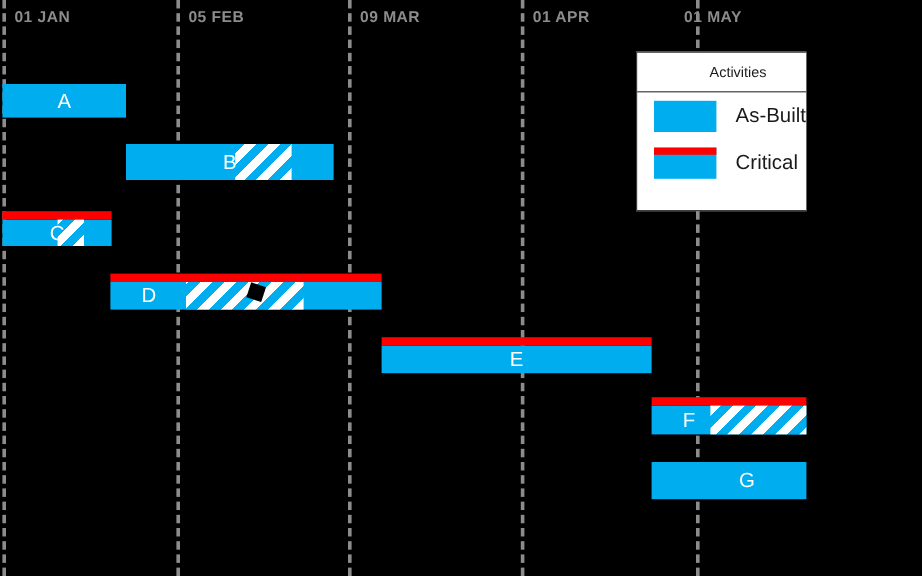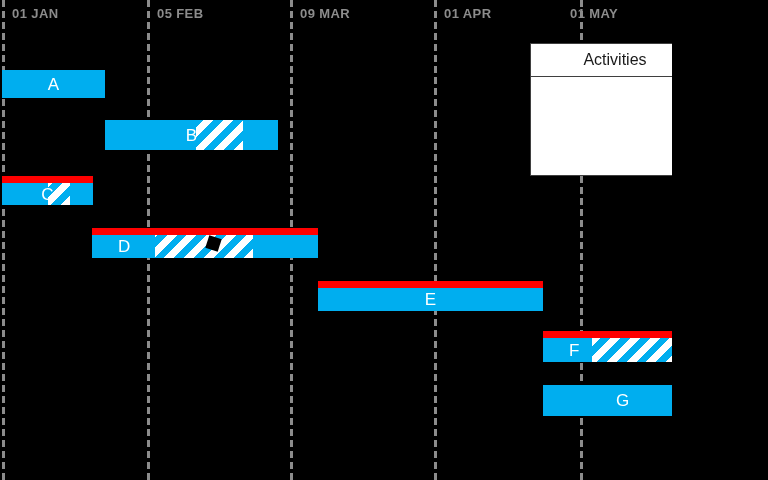--- a/index.html
+++ b/index.html
@@ -103,21 +103,21 @@
     position: absolute;
     background: #ffffff;
     border: 1px solid #3f3f3f;
     box-sizing: border-box;
   }
   #legend-title {
     height: 33px;
     display: flex;
     align-items: center;
     justify-content: center;
-    font-size: 16px;
+    font-size: 12px;
     color: #1a1a1a;
     border-bottom: 1px solid #3f3f3f;
     box-sizing: border-box;
   }
   .legend-row {
     display: flex;
     align-items: center;
     height: 39px;
     padding-left: 14px;
   }
@@ -203,16 +203,24 @@
       </div>
     </div>
 
   <div id="milestones-layer">
       <div class="milestone-diamond" style="left: 733px; top: 444px; background: rgb(0, 174, 239);"></div>
     </div>
 
   <div id="legend" style="left: 530px; top: 43px; width: 170px; height: 133px;">
     <div id="legend-title">Activities</div>
     <div id="legend-rows">
+        <div class="legend-row">
+          <div class="legend-swatch"></div>
+          <div class="legend-text">As-Built</div>
+        </div>
+        <div class="legend-row">
+          <div class="legend-swatch critical"></div>
+          <div class="legend-text">Critical</div>
+        </div>
       </div>
   </div>
 
 </div>
 
 </body></html>

